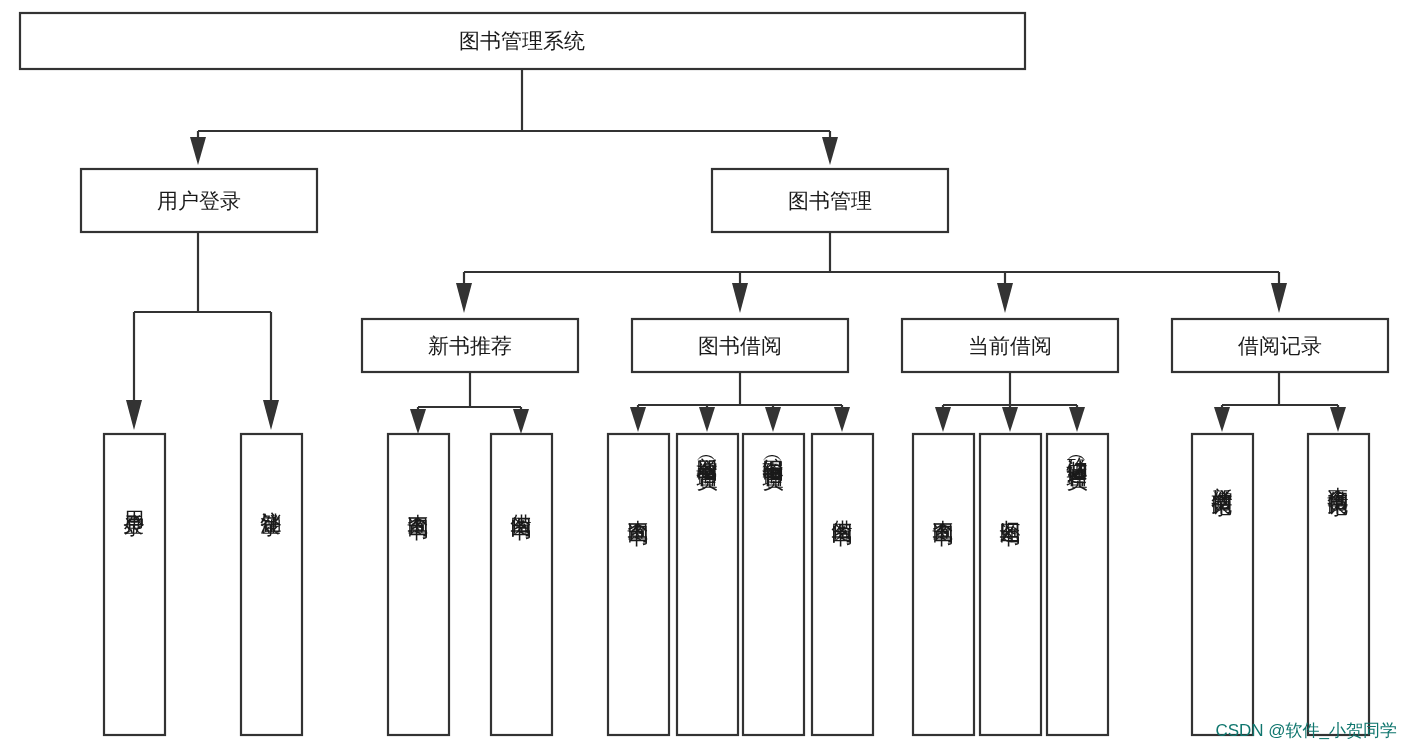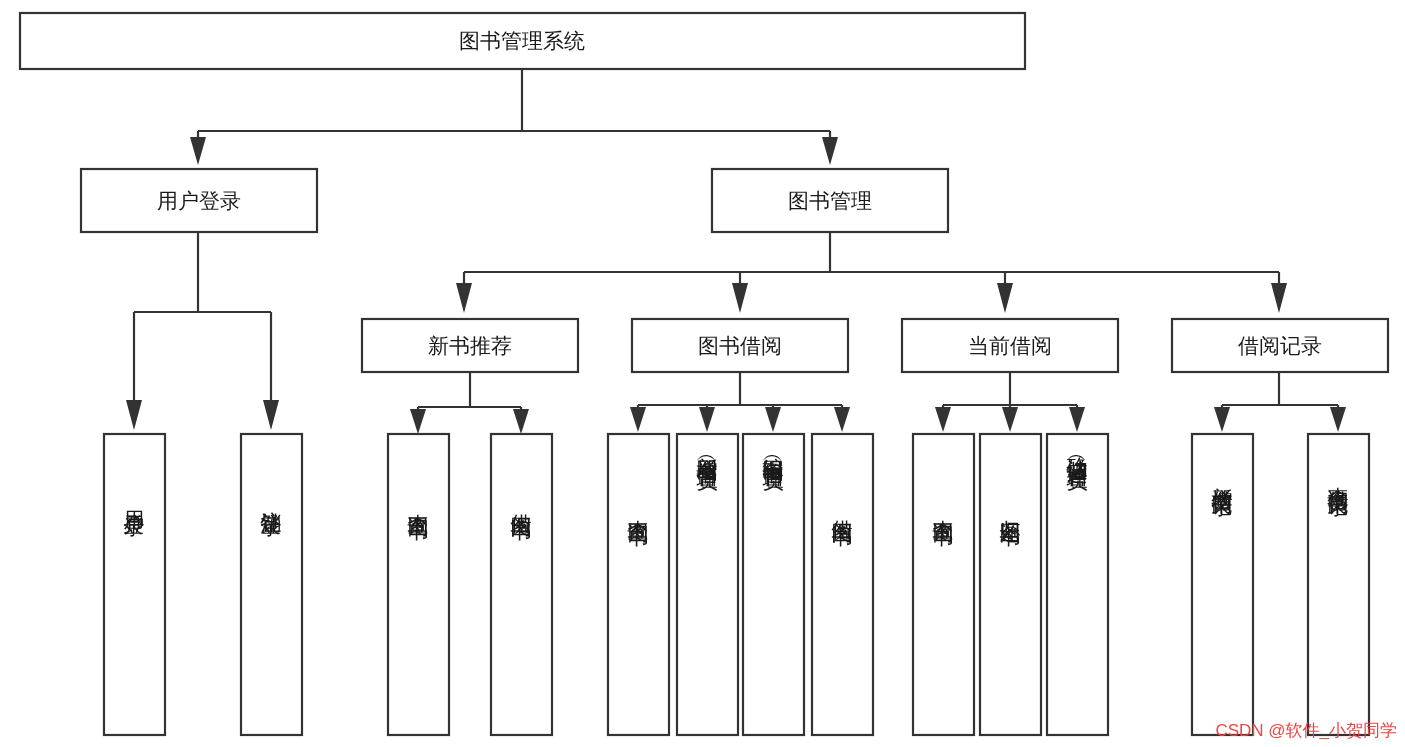--- a/index.html
+++ b/index.html
@@ -63,21 +63,21 @@
     color: #1a1a1a;
     letter-spacing: 2px;
     white-space: nowrap;
   }
   .watermark {
     position: absolute;
     right: 8px;
     bottom: 5px;
     font-family: "Liberation Sans", "DejaVu Sans", sans-serif;
     font-size: 17px;
-    color: #ef4444;
+    color: #0f766e;
     white-space: nowrap;
     user-select: none;
   }
 </style>
 </head>
 <body>
 
 <div id="diagram-root">
 
   <svg id="flow" viewBox="0 0 1405 747" xmlns="http://www.w3.org/2000/svg">

